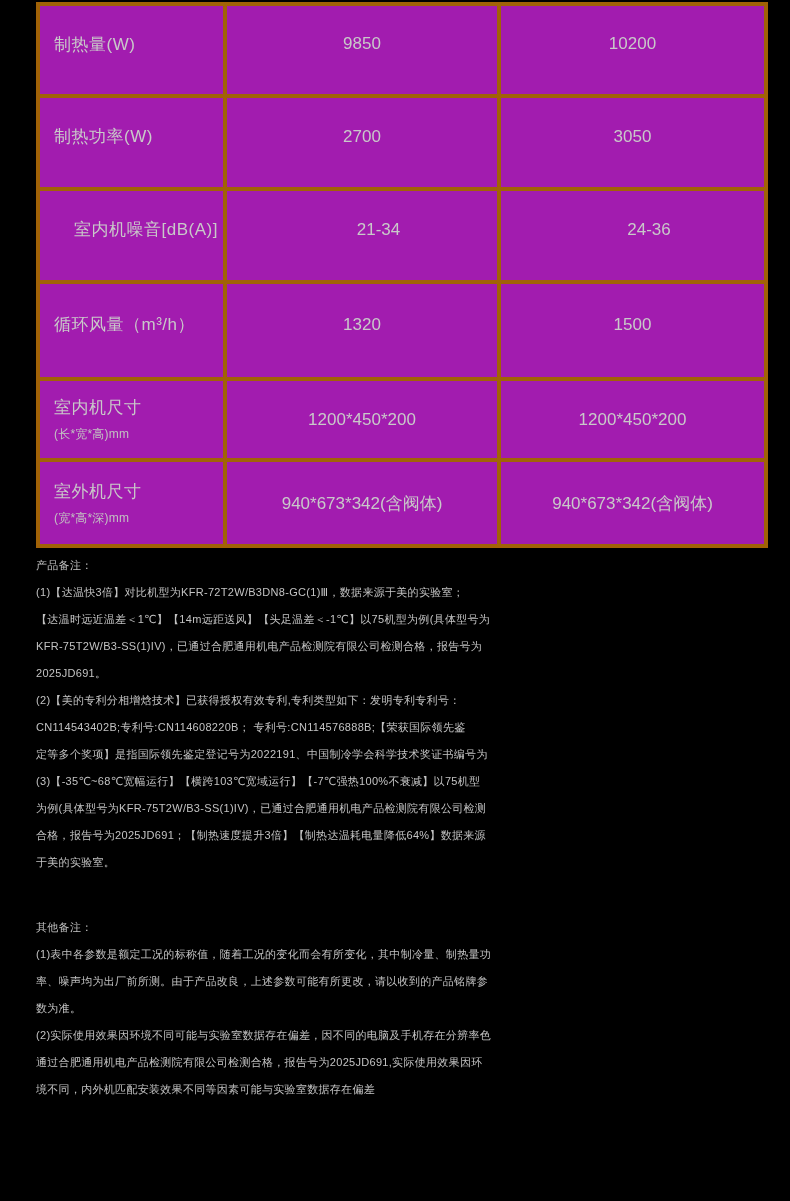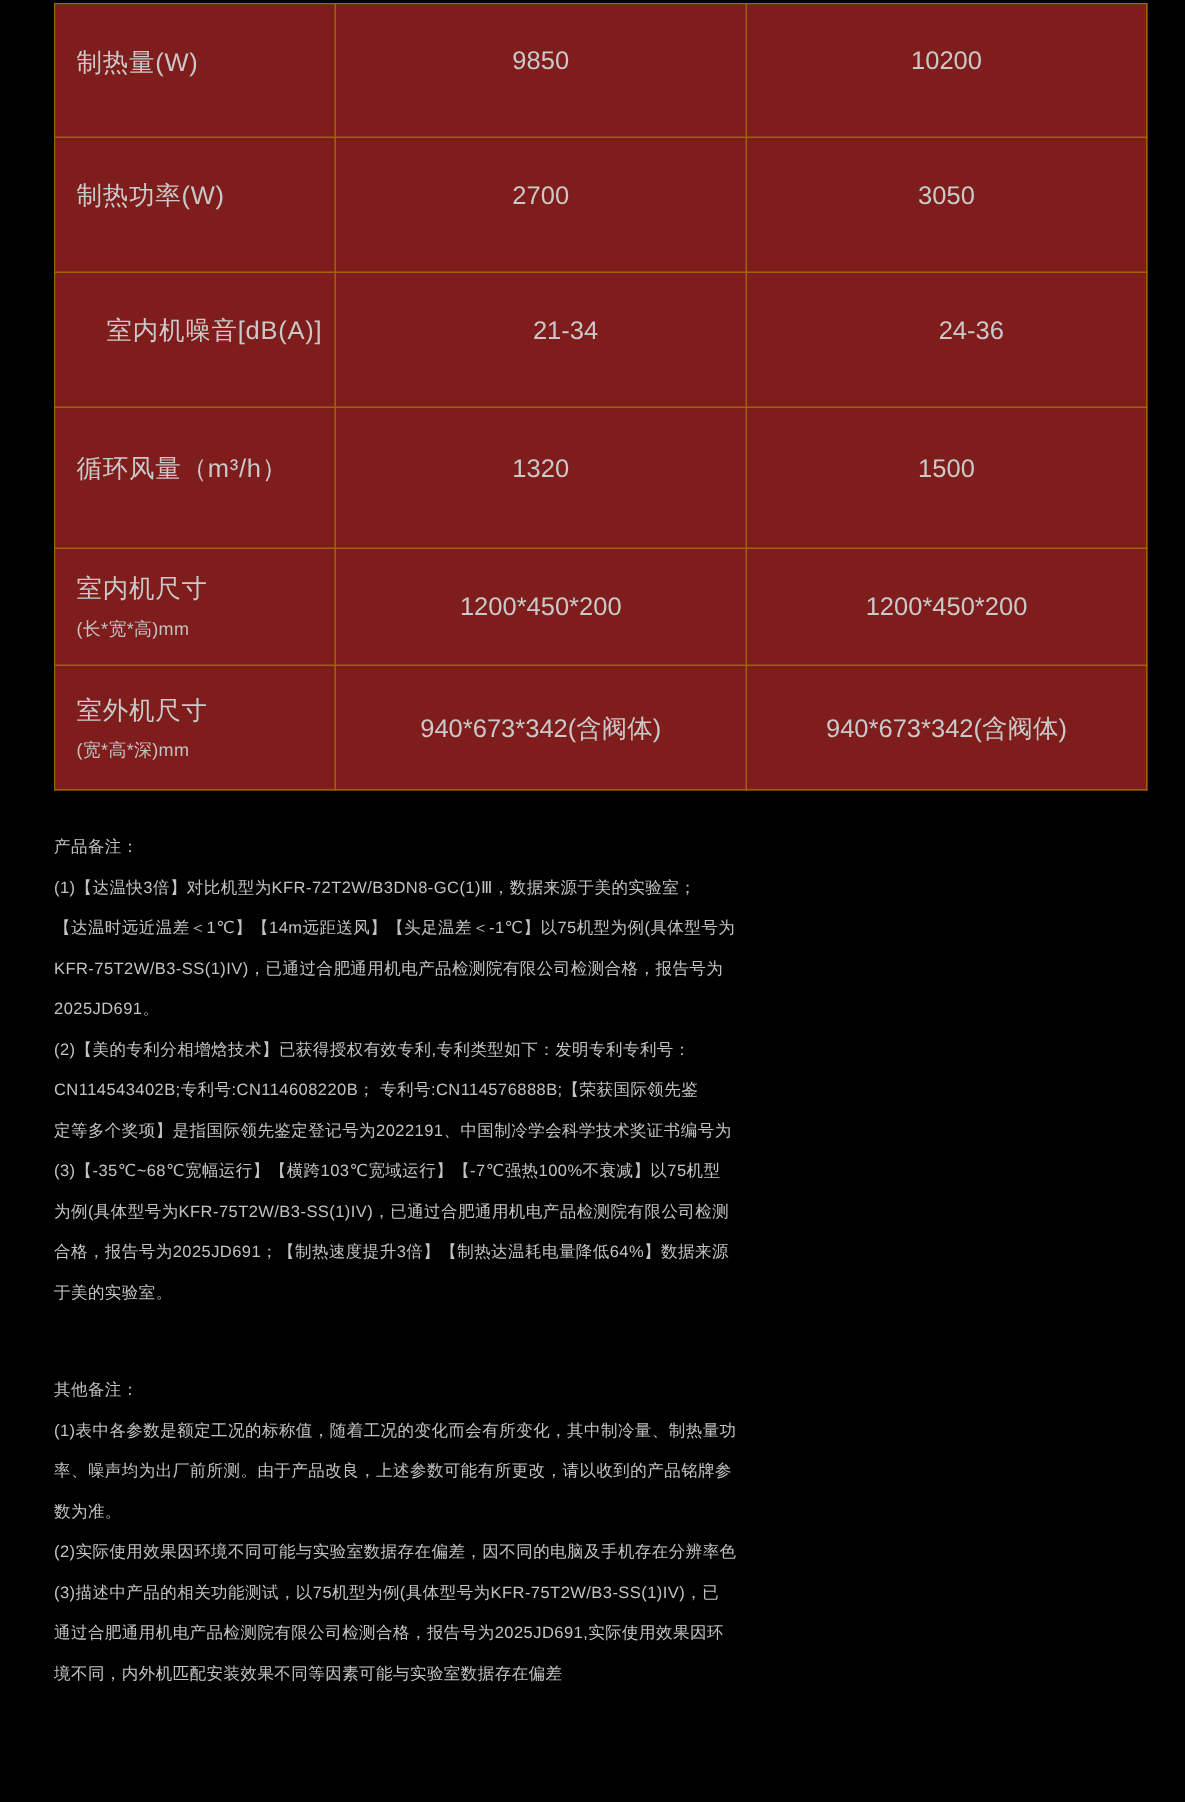--- a/index.html
+++ b/index.html
@@ -20,25 +20,25 @@
     left: 36px;
     top: 2px;
     width: 728px;
     border-collapse: collapse;
     table-layout: fixed;
   }
   .spec-table col.c1 { width: 187px; }
   .spec-table col.c2 { width: 274px; }
   .spec-table col.c3 { width: 267px; }
   .spec-table td {
-    border: 1px solid #a16207;
+    border: 4px solid #a16207;
     color: #c9c9c9;
     font-size: 17px;
     vertical-align: middle;
-    background: #7f1d1d;
+    background: #a21caf;
   }
   .spec-table .label-cell {
     text-align: left;
     padding-left: 14px;
   }
   .spec-table .value-cell {
     text-align: center;
   }
   .spec-table tr:nth-child(1) td { height: 74px; }
   .spec-table tr:nth-child(2) td { height: 75px; }
@@ -146,18 +146,17 @@
       <div class="note-line">合格，报告号为2025JD691；【制热速度提升3倍】【制热达温耗电量降低64%】数据来源</div>
       <div class="note-line">于美的实验室。</div>
     </div>
 
   <div class="notes" id="other-notes">
     <div class="note-line">其他备注：</div>
   <div class="note-line">(1)表中各参数是额定工况的标称值，随着工况的变化而会有所变化，其中制冷量、制热量功</div>
       <div class="note-line">率、噪声均为出厂前所测。由于产品改良，上述参数可能有所更改，请以收到的产品铭牌参</div>
       <div class="note-line">数为准。</div>
       <div class="note-line">(2)实际使用效果因环境不同可能与实验室数据存在偏差，因不同的电脑及手机存在分辨率色</div>
-      <div class="note-line">(3)描述中产品的相关功能测试，以75机型为例(具体型号为KFR-75T2W/B3-SS(1)IV)，已</div>
       <div class="note-line">通过合肥通用机电产品检测院有限公司检测合格，报告号为2025JD691,实际使用效果因环</div>
       <div class="note-line">境不同，内外机匹配安装效果不同等因素可能与实验室数据存在偏差</div>
     </div>
 
 </div>
 
 </body></html>

